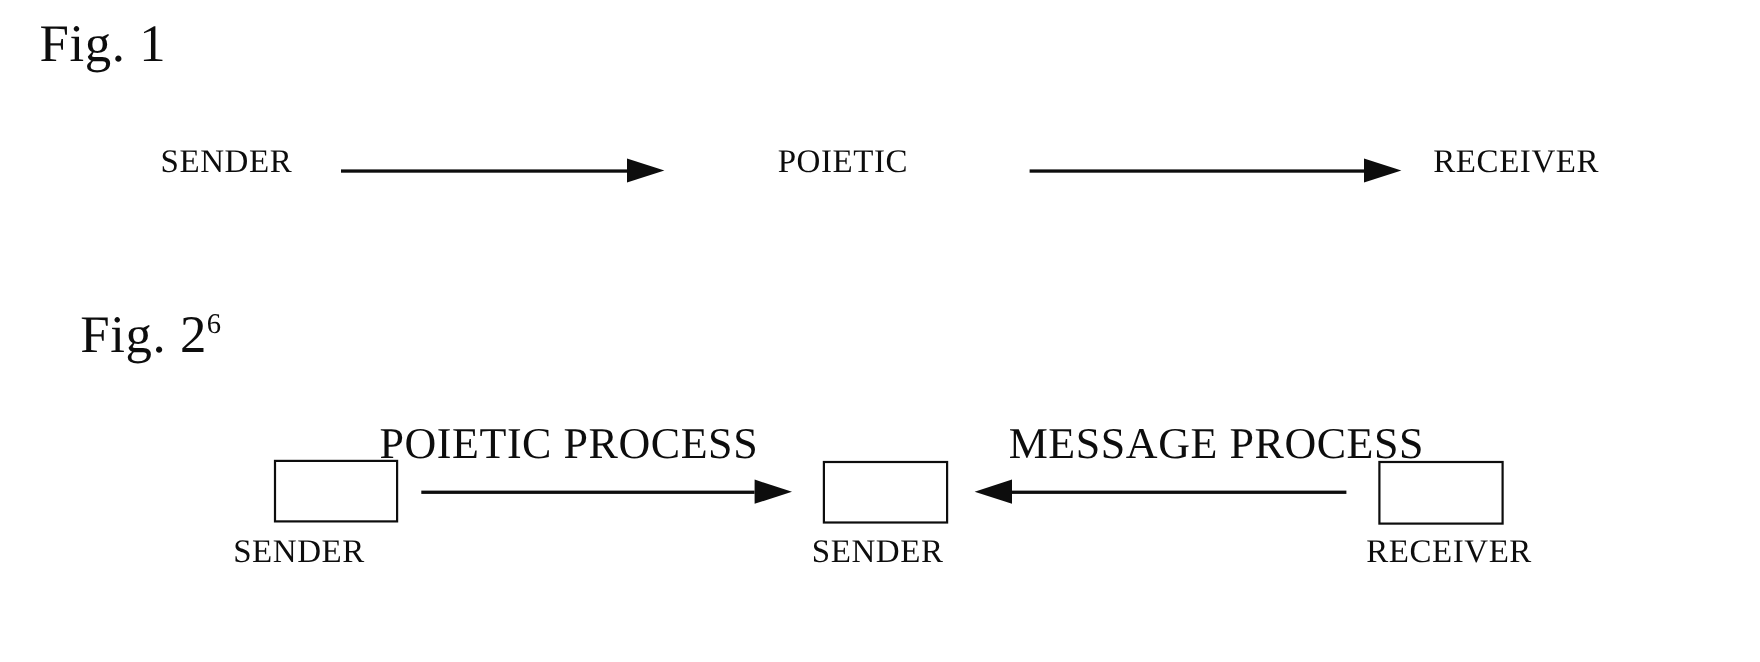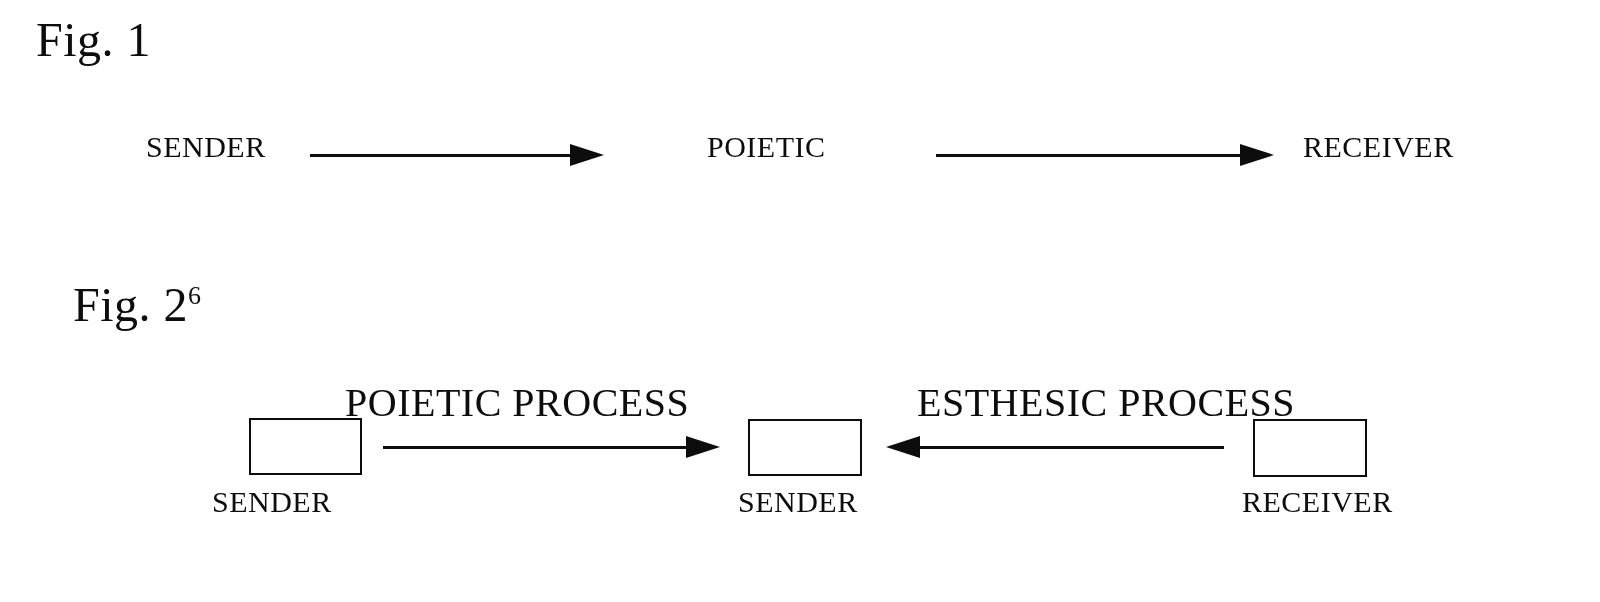--- a/index.html
+++ b/index.html
@@ -86,21 +86,21 @@
 </div>
 
 <div class="abs node" style="left:1303px;top:132px;">RECEIVER</div>
 
 <div class="abs fig-label" style="left:37px;top:281px;margin-left:36px;">
   <span>Fig. 2</span><sup>6</sup>
 </div>
 
 <div class="abs proc-label" style="left:345px;top:343px;">POIETIC PROCESS</div>
 
-<div class="abs proc-label" style="left:917px;top:343px;">ESTHESIC PROCESS</div>
+<div class="abs proc-label" style="left:917px;top:343px;">MESSAGE PROCESS</div>
 
 <div class="box" style="left:249px;top:418px;width:113px;height:57px;"></div>
 
 <div class="arrow" style="left:383px;top:436px;width:337px;">
   <i class="shaft"></i>
   <i class="head-r"></i>
 </div>
 
 <div class="box" style="left:748px;top:419px;width:114px;height:57px;"></div>
 

